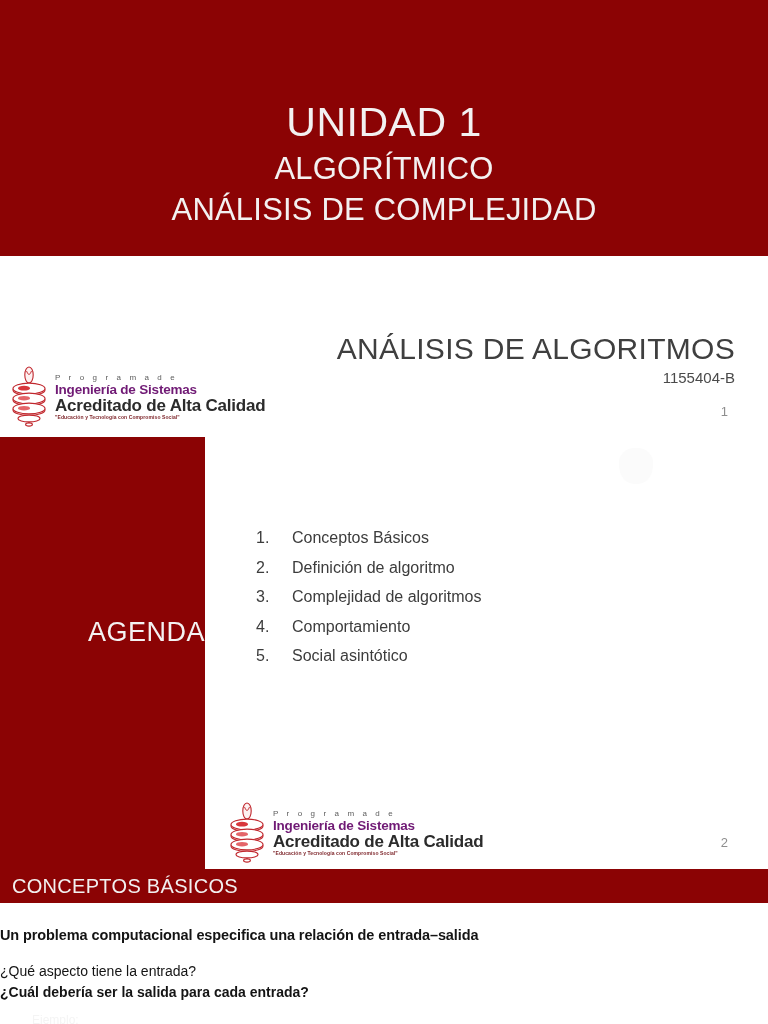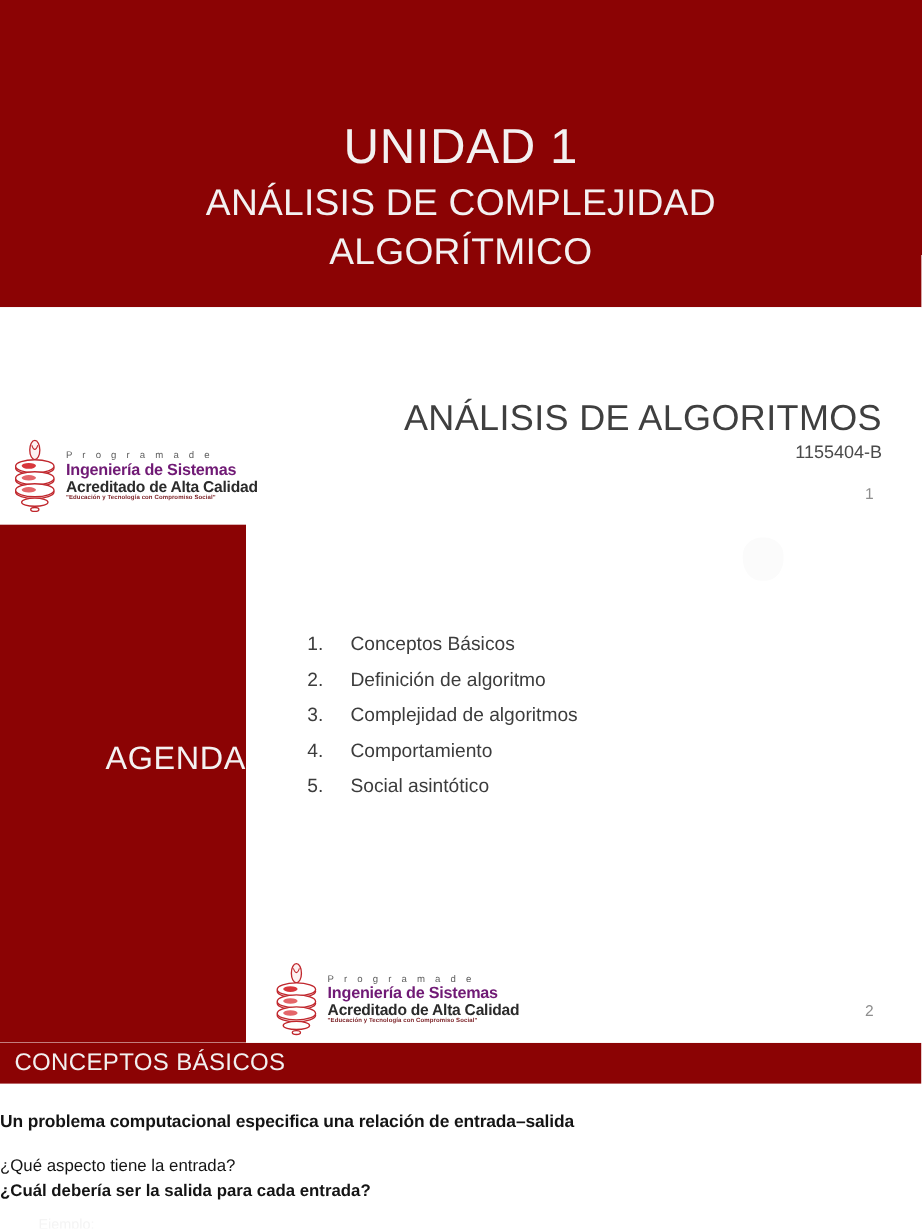--- a/index.html
+++ b/index.html
@@ -102,21 +102,21 @@
   }
   .logo-line-2 {
     font-size: 13.5px;
     font-weight: 700;
     color: #701a75;
     white-space: nowrap;
     letter-spacing: -0.2px;
     margin-bottom: 1px;
   }
   .logo-line-3 {
-    font-size: 13px;
+    font-size: 17px;
     font-weight: 700;
     color: #2b2b2b;
     white-space: nowrap;
     letter-spacing: -0.2px;
     margin-bottom: 1px;
   }
   .logo-line-4 {
     font-size: 5px;
     font-weight: 700;
     color: #7a1f24;
@@ -246,22 +246,22 @@
   }
 </style>
 </head>
 <body>
 
 <div id="doc">
 
   <section class="slide-title">
     <div class="title-stack">
       <div class="title-main">UNIDAD 1</div>
+      <div class="title-sub">ALGORÍTMICO</div>
       <div class="title-sub">ANÁLISIS DE COMPLEJIDAD</div>
-      <div class="title-sub">ALGORÍTMICO</div>
     </div>
   </section>
 
   <section class="slide-cover">
     <div class="cover-heading">ANÁLISIS DE ALGORITMOS</div>
     <div class="cover-code">1155404-B</div>
     <div class="cover-pagenum">1</div>
   </section>
 
   <div class="logo logo--cover">

